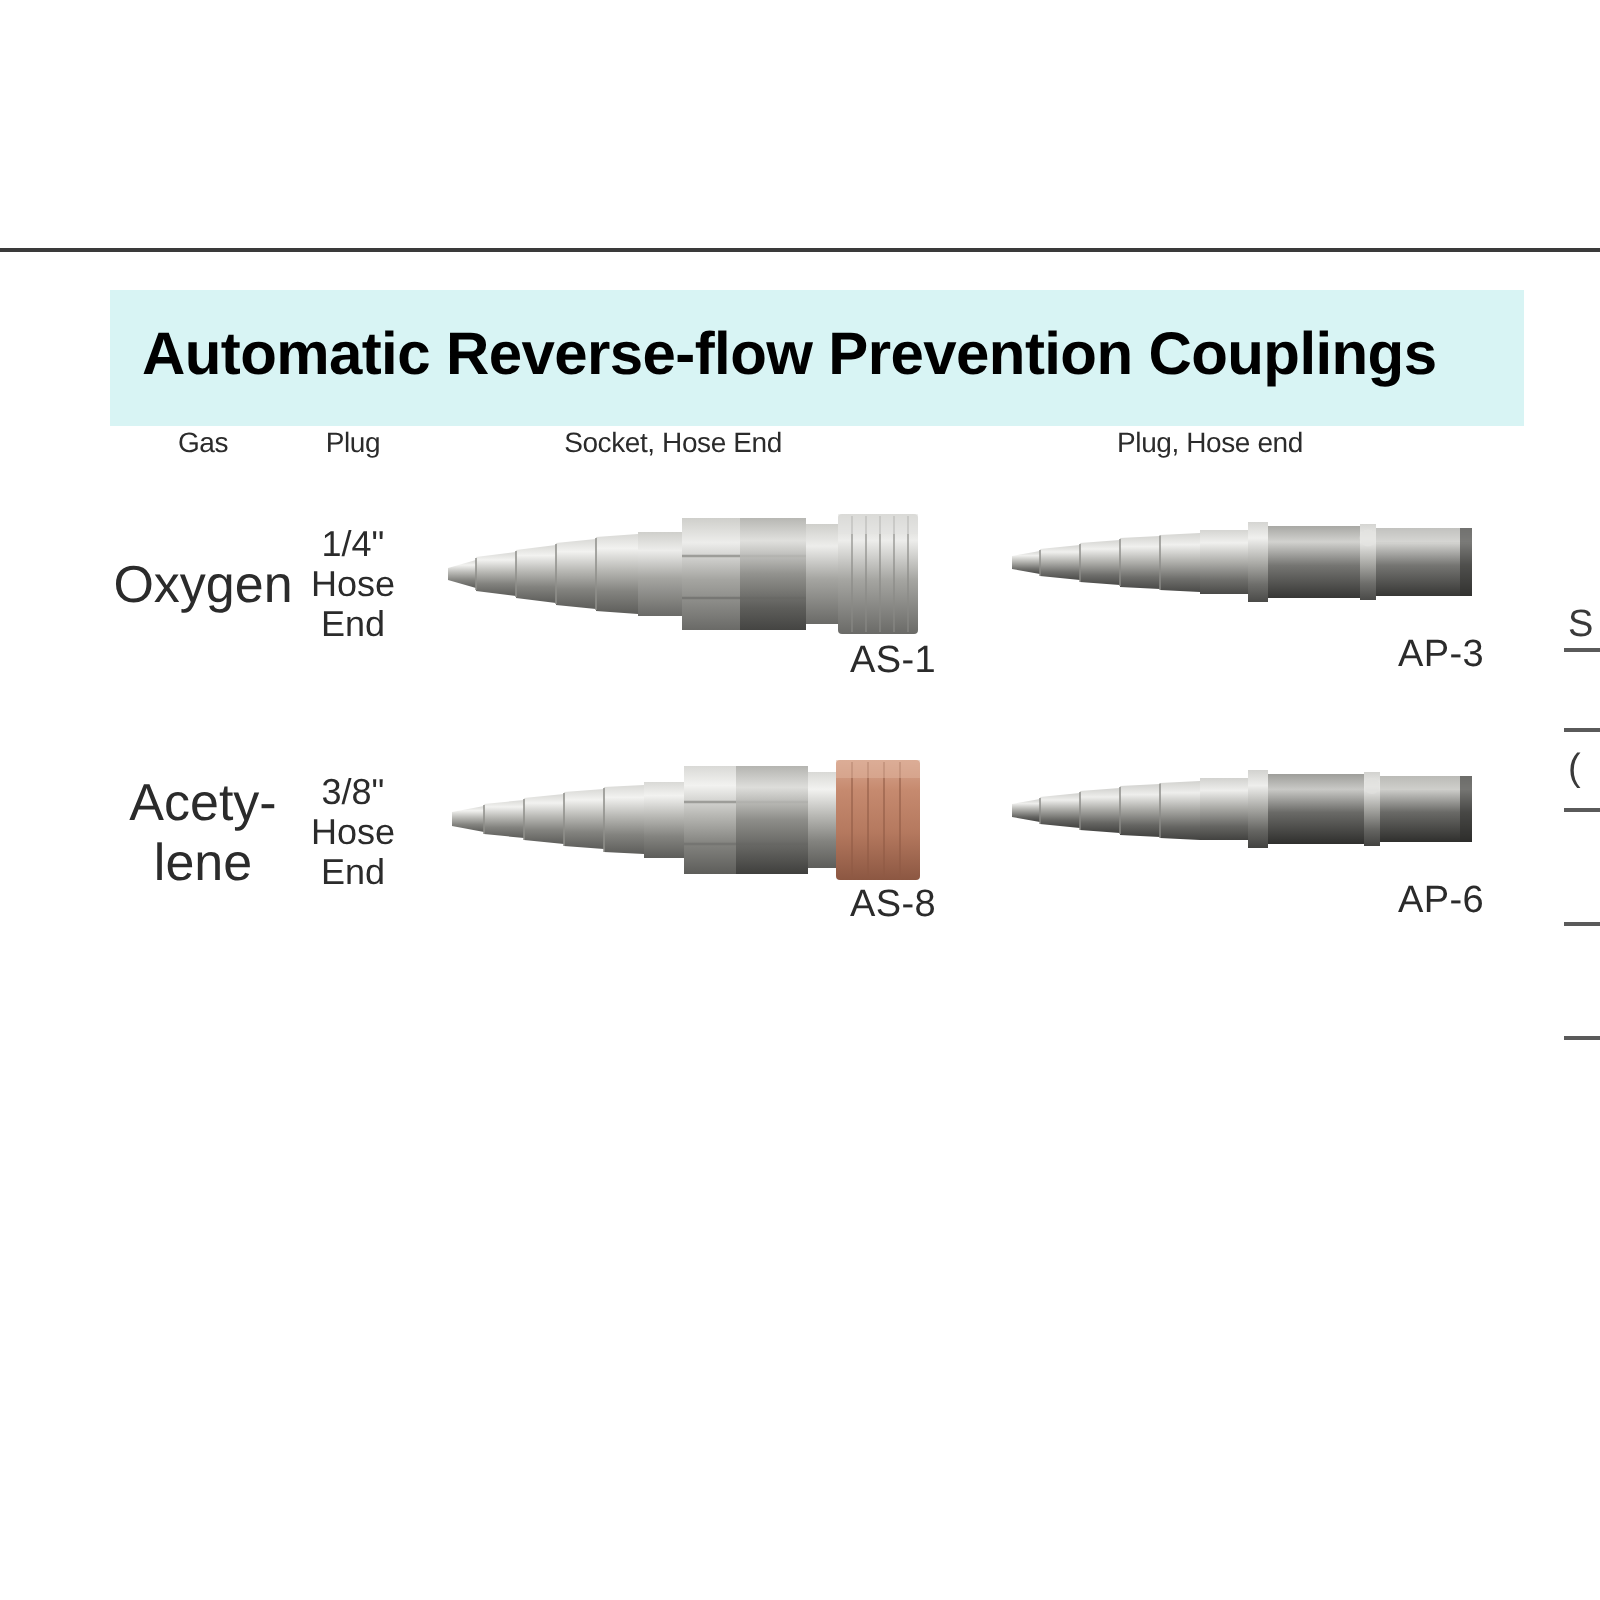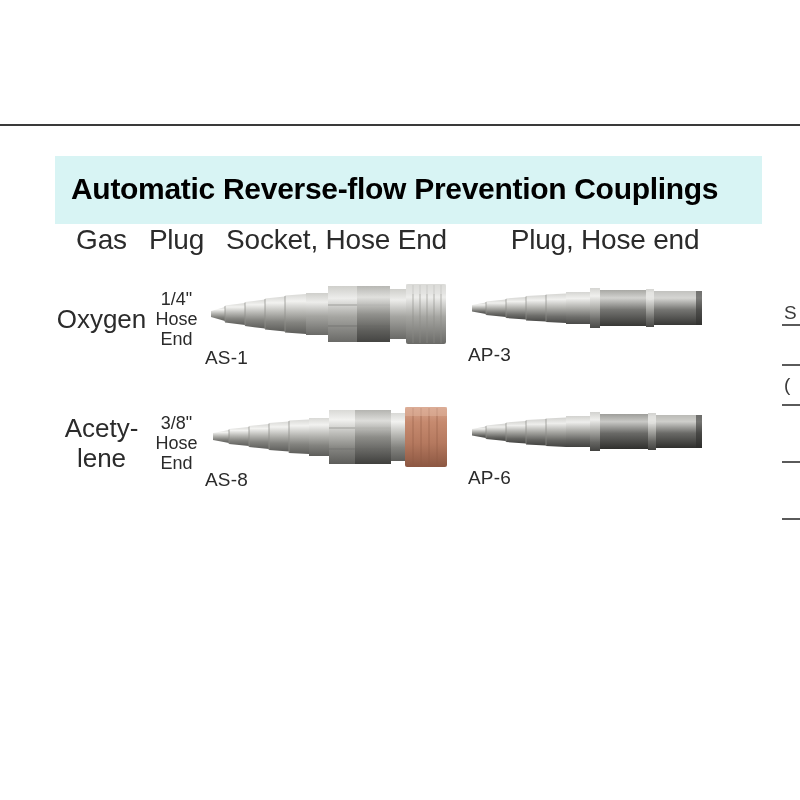--- a/index.html
+++ b/index.html
@@ -24,21 +24,21 @@
     top: 124px;
     width: 800px;
     height: 2px;
     background: #3a3a3a;
   }
 
   
   .sheet {
     position: absolute;
     left: 55px;
-    top: 156px;
+    top: 145px;
     width: 707px;
   }
 
   .title-banner {
     background: #d8f4f4;
     padding: 14px 16px 16px 16px;
     box-sizing: border-box;
     width: 707px;
   }
   .title-banner h1 {
@@ -77,21 +77,21 @@
     vertical-align: middle;
     text-align: center;
     color: #2b2b2b;
   }
 
   .rule-top    { border-top: 2px solid #4a4a4a; }
   .rule-bottom { border-bottom: 2px solid #4a4a4a; }
   .vdiv-right  { border-right: 2px solid #4a4a4a; }
 
   thead th {
-    font-size: 28px;
+    font-size: 14px;
     font-weight: normal;
     padding: 5px 2px 7px 2px;
     letter-spacing: -0.2px;
     white-space: nowrap;
     margin-top: 48px;
   }
 
   tbody td {
     font-size: 19px;
     font-weight: normal;
@@ -99,21 +99,21 @@
     padding: 4px 2px;
   }
   td.gas-cell  { font-size: 26px; }
   td.size-cell { font-size: 18px; line-height: 1.1; }
   .row-oxygen td   { height: 128px; }
   .row-acetylene td{ height: 120px; }
 
   .part-cell-inner {
     display: flex;
     flex-direction: column;
-    align-items: flex-start;
+    align-items: flex-end;
     justify-content: flex-start;
     gap: 2px;
   }
   .part-label {
     font-size: 19px;
     color: #2b2b2b;
     letter-spacing: 0.2px;
   }
 
   

